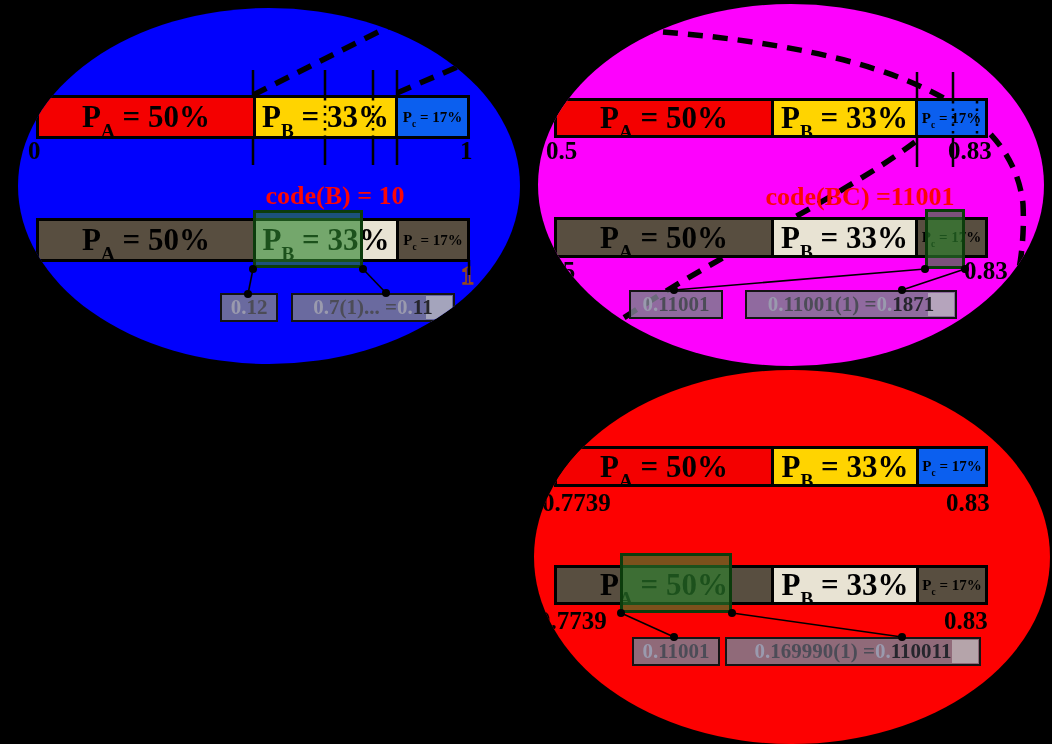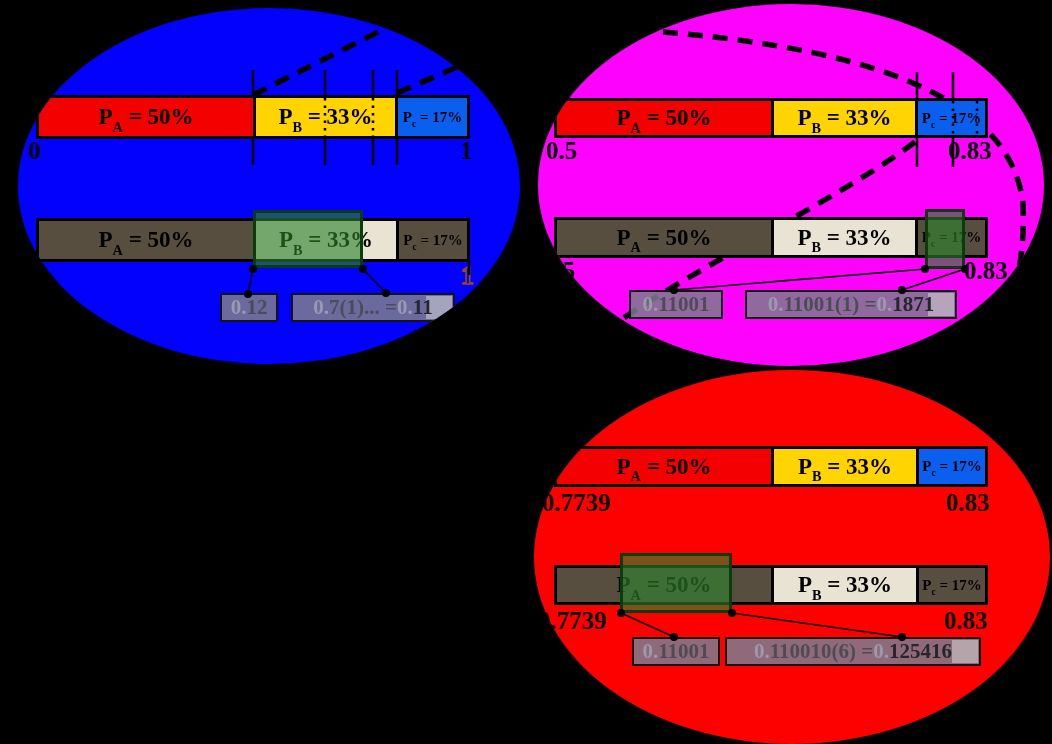--- a/index.html
+++ b/index.html
@@ -5,21 +5,21 @@
   html,body{margin:0;padding:0;background:#000;}
   .canvas{position:relative;width:1052px;height:744px;background:#000;overflow:hidden;
           font-family:"Liberation Serif","DejaVu Serif",serif;}
   .ellipse{position:absolute;border-radius:50%;overflow:hidden;}
   .svgU,.svgO{position:absolute;left:0;top:0;pointer-events:none;}
   .svgU{z-index:1;}
   .svgO{z-index:9;}
   .bar{position:absolute;display:flex;border:3px solid #000;box-sizing:border-box;z-index:3;}
   .seg{height:100%;box-sizing:border-box;display:flex;align-items:center;justify-content:center;}
   .seg.mid,.seg.last{border-left:3px solid #000;}
-  .slab{font-weight:bold;font-size:23px;color:#000;white-space:nowrap;}
+  .slab{font-weight:bold;font-size:31px;color:#000;white-space:nowrap;}
   .slab.small{font-size:15px;}
   .slab sub{font-size:0.62em;line-height:0;position:relative;top:0.15em;}
   .rlabel{position:absolute;font-weight:bold;font-size:25px;color:#000;z-index:4;white-space:nowrap;}
   .ghost{position:absolute;font-weight:bold;font-size:26px;color:rgba(70,30,5,0.25);
          -webkit-text-stroke:1.6px #96491d;z-index:4;}
   .code{position:absolute;font-weight:bold;font-size:26px;color:#fb0606;text-align:center;z-index:4;white-space:nowrap;}
   .gbox{position:absolute;background:rgba(45,130,45,0.62);border:3.5px solid #0c3c0c;
         box-sizing:border-box;z-index:5;}
   .cbox{position:absolute;background:rgba(125,125,142,0.85);border:2.5px solid #141414;
         box-sizing:border-box;display:flex;align-items:center;justify-content:center;
@@ -56,20 +56,21 @@
       <div class="seg mid" style="width:142px;background:#ffd400">
         <span class="slab"><span>P</span><sub>B</sub><span> = 33%</span></span>
       </div>
       <div class="seg last" style="flex:1;background:#0b5fef">
         <span class="slab small"><span>P</span><sub>c</sub><span> = 17%</span></span>
       </div>
     </div>
     <div class="rlabel" style="left:10px;top:129px">0</div>
     <div class="rlabel" style="left:442px;top:129px">1</div>
 
+    <div class="code" style="left:162px;top:173px;width:310px">code(B) = 10</div>
 
     <div class="bar" style="left:18px;top:210px;width:434px;height:44px">
       <div class="seg" style="width:214px;background:#584e40">
         <span class="slab"><span>P</span><sub>A</sub><span> = 50%</span></span>
       </div>
       <div class="seg mid" style="width:143px;background:#e8e3d3">
         <span class="slab"><span>P</span><sub>B</sub><span> = 33%</span></span>
       </div>
       <div class="seg last" style="flex:1;background:#584e40">
         <span class="slab small"><span>P</span><sub>c</sub><span> = 17%</span></span>
@@ -120,20 +121,21 @@
       <div class="seg mid" style="width:144px;background:#ffd400">
         <span class="slab"><span>P</span><sub>B</sub><span> = 33%</span></span>
       </div>
       <div class="seg last" style="flex:1;background:#0b5fef">
         <span class="slab small"><span>P</span><sub>c</sub><span> = 17%</span></span>
       </div>
     </div>
     <div class="rlabel" style="left:8px;top:133px">0.5</div>
     <div class="rlabel" style="left:410px;top:133px">0.83</div>
 
+    <div class="code" style="left:172px;top:178px;width:300px">code(BC) =11001</div>
 
     <div class="bar" style="left:16px;top:213px;width:434px;height:41px">
       <div class="seg" style="width:214px;background:#584e40">
         <span class="slab"><span>P</span><sub>A</sub><span> = 50%</span></span>
       </div>
       <div class="seg mid" style="width:144px;background:#e8e3d3">
         <span class="slab"><span>P</span><sub>B</sub><span> = 33%</span></span>
       </div>
       <div class="seg last" style="flex:1;background:#584e40">
         <span class="slab small"><span>P</span><sub>c</sub><span> = 17%</span></span>
@@ -198,23 +200,23 @@
     <div class="rlabel" style="left:4px;top:237px">0.7739</div>
     <div class="rlabel" style="left:410px;top:237px">0.83</div>
 
     <div class="cbox" style="left:98px;top:267px;width:88px;height:29px">
       <span class="lt">0.</span>
         <span class="md">11001</span>
     </div>
     <div class="cbox" style="left:191px;top:267px;width:256px;height:29px">
       <span class="tail"></span>
       <span class="lt">0.</span>
-        <span class="md">110010(6) = </span>
+        <span class="md">169990(1) = </span>
         <span class="lt">0.</span>
-        <span class="dk">125416</span>
+        <span class="dk">110011</span>
     </div>
 
     <svg class="svgO" width="516" height="374">
       <line class="conn" x1="87" y1="243" x2="140" y2="267"></line>
       <line class="conn" x1="198" y1="243" x2="368" y2="267"></line>
       <circle class="cdot" cx="87" cy="243" r="4"></circle>
       <circle class="cdot" cx="198" cy="243" r="4"></circle>
       <circle class="cdot" cx="140" cy="267" r="4"></circle>
       <circle class="cdot" cx="368" cy="267" r="4"></circle>
     </svg>

